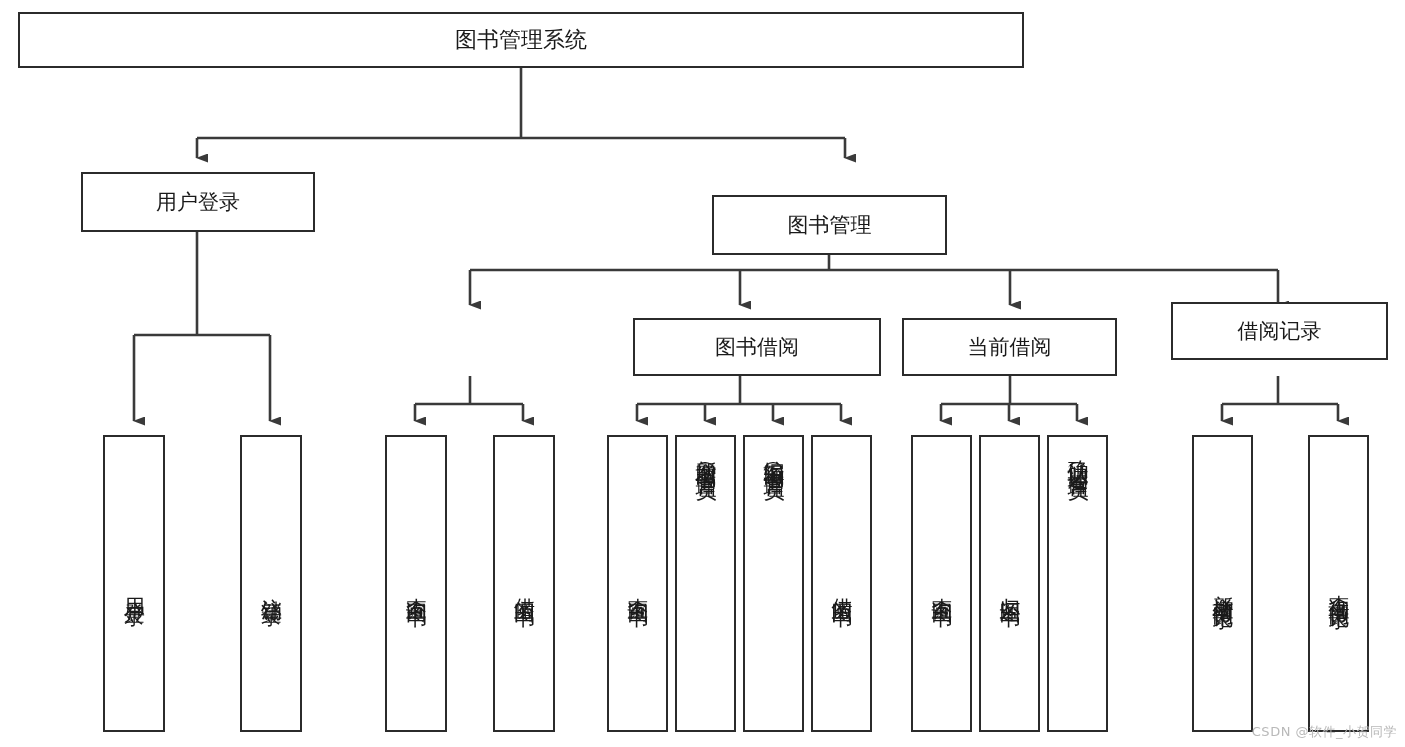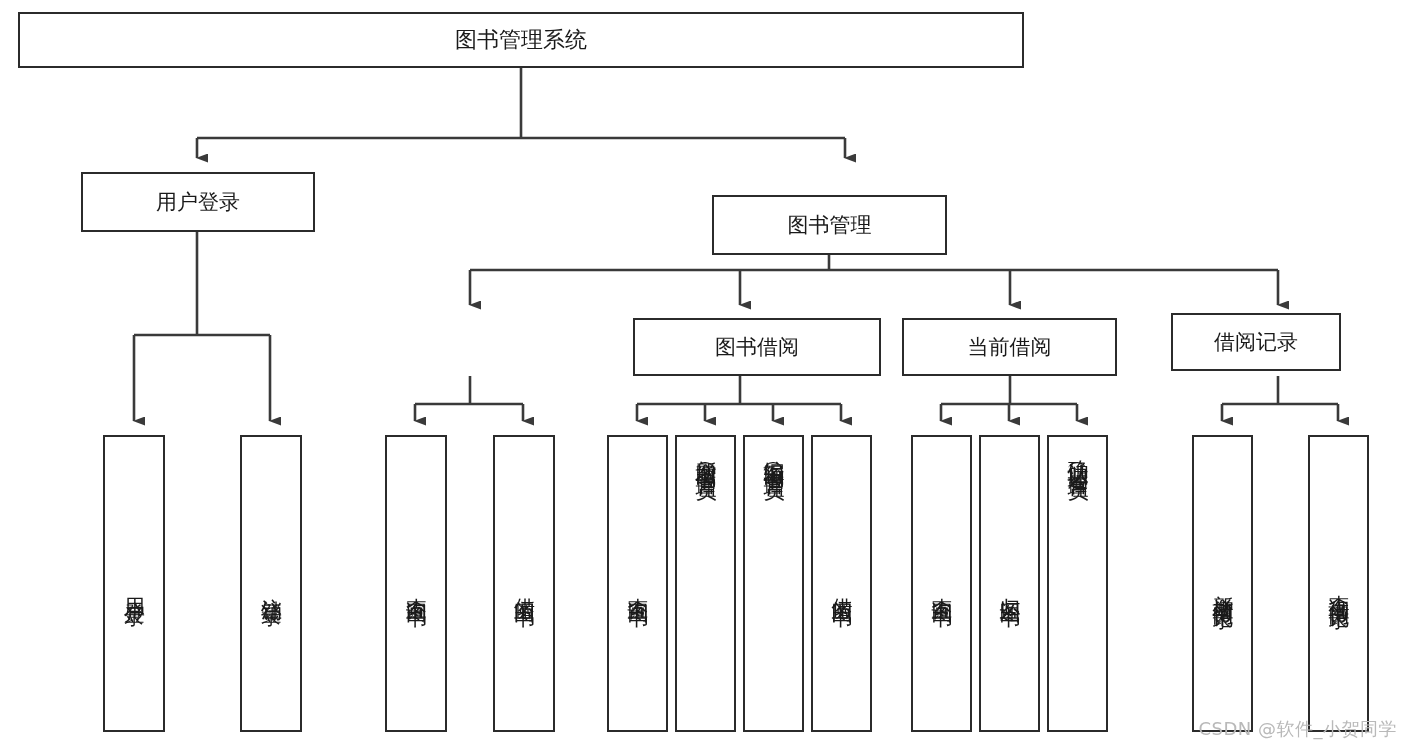--- a/index.html
+++ b/index.html
@@ -59,21 +59,21 @@
     height: auto;
     margin: 0 auto;
   }
   .node-box.vertical.centerv {
     align-items: center;
   }
   #watermark {
     position: absolute;
     right: 8px;
     bottom: 6px;
-    font-size: 18px;
+    font-size: 13px;
     color: #b9b9b9;
     letter-spacing: 0.5px;
     user-select: none;
     pointer-events: none;
   }
 </style>
 </head>
 <body>
 
 <div id="diagram-root">
@@ -138,21 +138,21 @@
   <div class="node-box horizontal" style="left:712px; top:172px; width:235px; height:60px;margin-top:23px;">
     <span class="node-label">图书管理</span>
   </div>
 
   <div class="node-box horizontal" style="left:633px; top:318px; width:248px; height:58px;">
     <span class="node-label">图书借阅</span>
   </div>
   <div class="node-box horizontal" style="left:902px; top:318px; width:215px; height:58px;">
     <span class="node-label">当前借阅</span>
   </div>
-  <div class="node-box horizontal" style="left:1171px; top:313px; width:170px; height:58px;">
+  <div class="node-box horizontal" style="left:1171px; top:302px; width:217px; height:58px;">
     <span class="node-label">借阅记录</span>
   </div>
 
   <div class="node-box vertical centerv" style="left:103px; top:435px; width:62px; height:297px;">
     <span class="node-label">用户登录</span>
   </div>
   <div class="node-box vertical centerv" style="left:240px; top:435px; width:62px; height:297px;">
     <span class="node-label">注销登录</span>
   </div>
 

